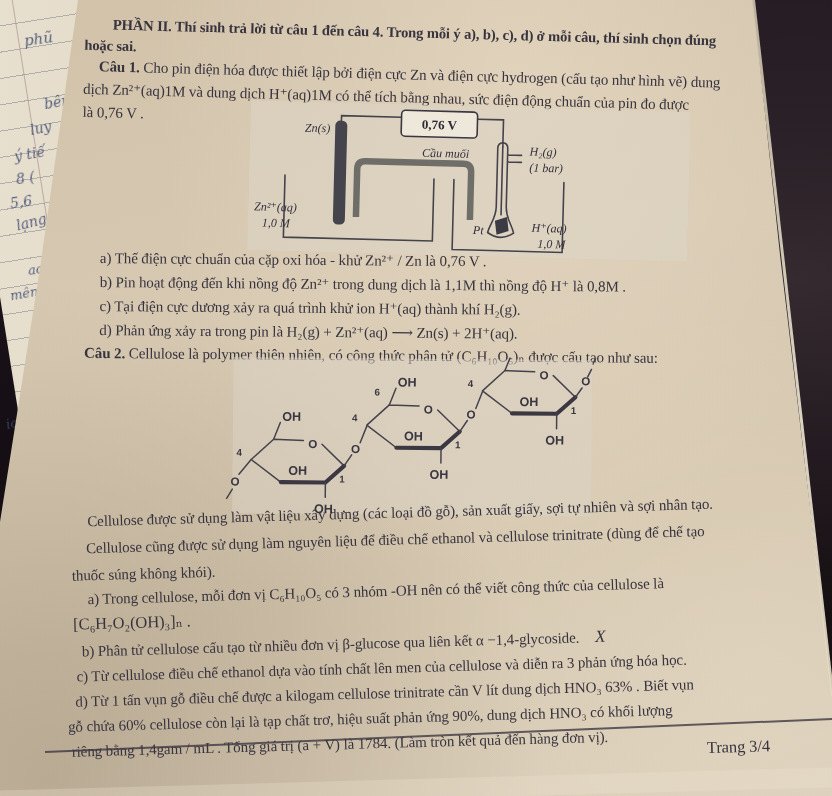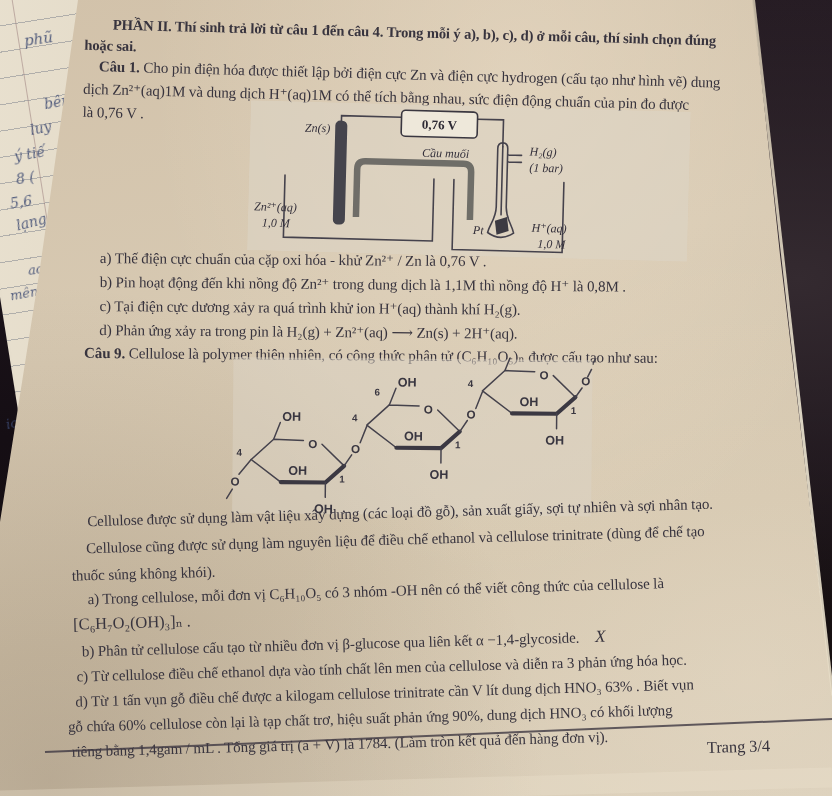--- a/index.html
+++ b/index.html
@@ -112,21 +112,21 @@
         <text class="dlabel" x="284" y="124">H⁺(aq)</text>
         <text class="dlabel" x="290" y="140">1,0 M</text>
       </svg>
     </div>
 
     <div class="blk blk-b">
       <div class="line" style="left:100px;top:2px">a) Thế điện cực chuẩn của cặp oxi hóa - khử Zn²⁺ / Zn là 0,76 V .</div>
       <div class="line" style="left:100px;top:26px">b) Pin hoạt động đến khi nồng độ Zn²⁺ trong dung dịch là 1,1M thì nồng độ H⁺ là 0,8M .</div>
       <div class="line" style="left:100px;top:50px">c) Tại điện cực dương xảy ra quá trình khử ion H⁺(aq) thành khí H₂(g).</div>
       <div class="line" style="left:100px;top:74px">d) Phản ứng xảy ra trong pin là H₂(g) + Zn²⁺(aq) ⟶ Zn(s) + 2H⁺(aq).</div>
-      <div class="line" style="left:85px;top:97px"><span class="b">Câu 9.</span><span> Cellulose là polymer thiên nhiên, có công thức phân tử (C₆H₁₀O₅)ₙ được cấu tạo như sau:</span></div>
+      <div class="line" style="left:85px;top:97px"><span class="b">Câu 2.</span><span> Cellulose là polymer thiên nhiên, có công thức phân tử (C₆H₁₀O₅)ₙ được cấu tạo như sau:</span></div>
 
       <svg class="dia" style="left:224px;top:106px" width="378" height="160" viewBox="0 0 396 172">
         <rect x="6" y="2" width="386" height="168" fill="#dbd4c6" opacity="0.5"></rect>
 
         <g transform="translate(26,82)">
           <path class="thin" d="M0,30 L24,8 M24,8 L56,9 M76,13 L100,36 M0,30 L32,54"></path>
           <path class="bold" d="M32,54 L80,54 L100,36"></path>
           <path class="thin" d="M24,8 L31,-10 M80,54 L80,70"></path>
           <path class="thin" d="M0,30 L-13,46 M-20,62 L-26,72"></path>
           <text class="so" x="-17" y="58">O</text>

